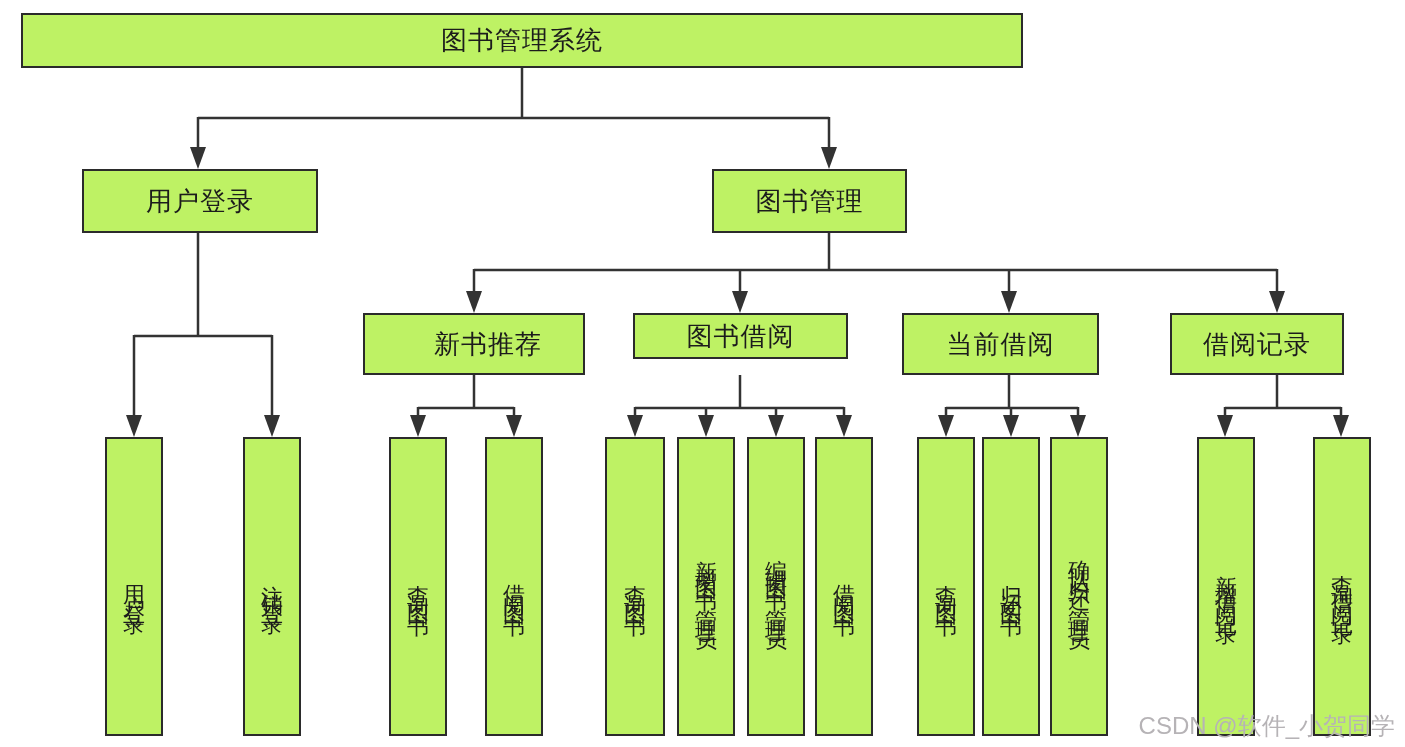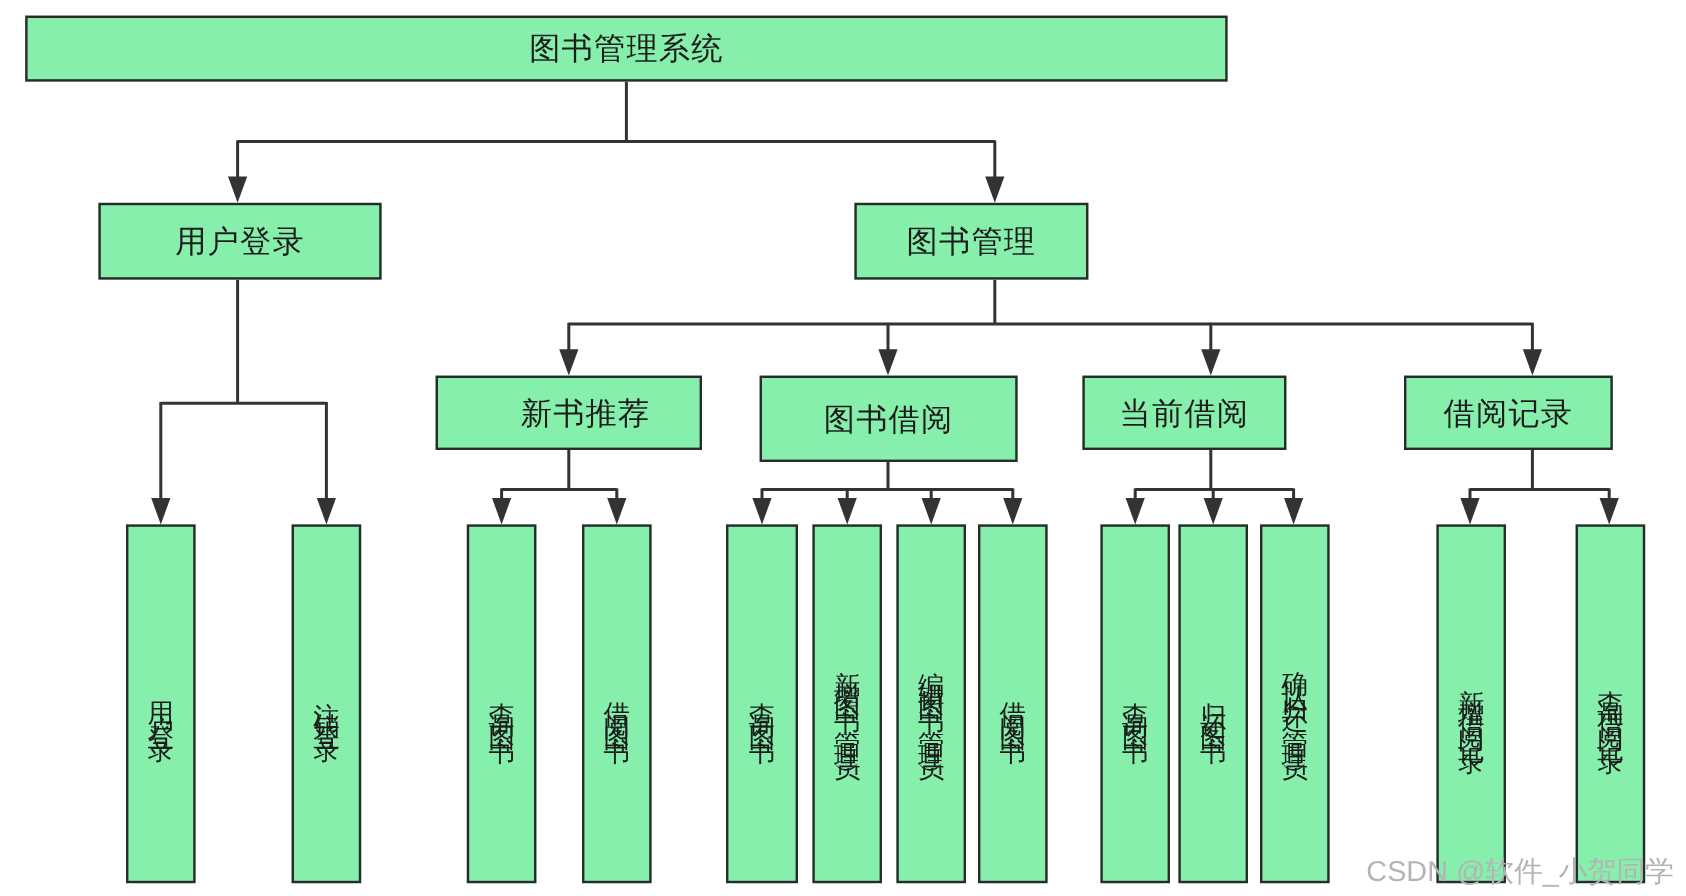--- a/index.html
+++ b/index.html
@@ -19,21 +19,21 @@
     position: absolute;
     left: 0; top: 0;
     width: 1405px;
     height: 747px;
     pointer-events: none;
   }
   .node {
     position: absolute;
     box-sizing: border-box;
     border: 2px solid #2b2b2b;
-    background: #86efac;
+    background: #bef264;
     display: flex;
     align-items: center;
     justify-content: center;
     z-index: 2;
   }
   .hlabel {
     font-size: 26px;
     color: #1c1c1c;
     letter-spacing: 1px;
     white-space: nowrap;
@@ -153,24 +153,24 @@
   <div class="node" style="left:82px; top:169px; width:236px; height:64px;">
     <span class="hlabel">用户登录</span>
   </div>
   <div class="node" style="left:712px; top:169px; width:195px; height:64px;">
     <span class="hlabel">图书管理</span>
   </div>
 
   <div class="node" style="left:363px; top:313px; width:222px; height:62px;padding-left:28px;">
     <span class="hlabel">新书推荐</span>
   </div>
-  <div class="node" style="left:633px; top:313px; width:215px; height:72px;">
+  <div class="node" style="left:633px; top:313px; width:215px; height:46px;">
     <span class="hlabel">图书借阅</span>
   </div>
-  <div class="node" style="left:902px; top:313px; width:170px; height:62px;">
+  <div class="node" style="left:902px; top:313px; width:197px; height:62px;">
     <span class="hlabel">当前借阅</span>
   </div>
   <div class="node" style="left:1170px; top:313px; width:174px; height:62px;">
     <span class="hlabel">借阅记录</span>
   </div>
 
   <div class="node vbox" style="left:105px;">
     <span class="vlabel">用户登录</span>
   </div>
   <div class="node vbox" style="left:243px;">

